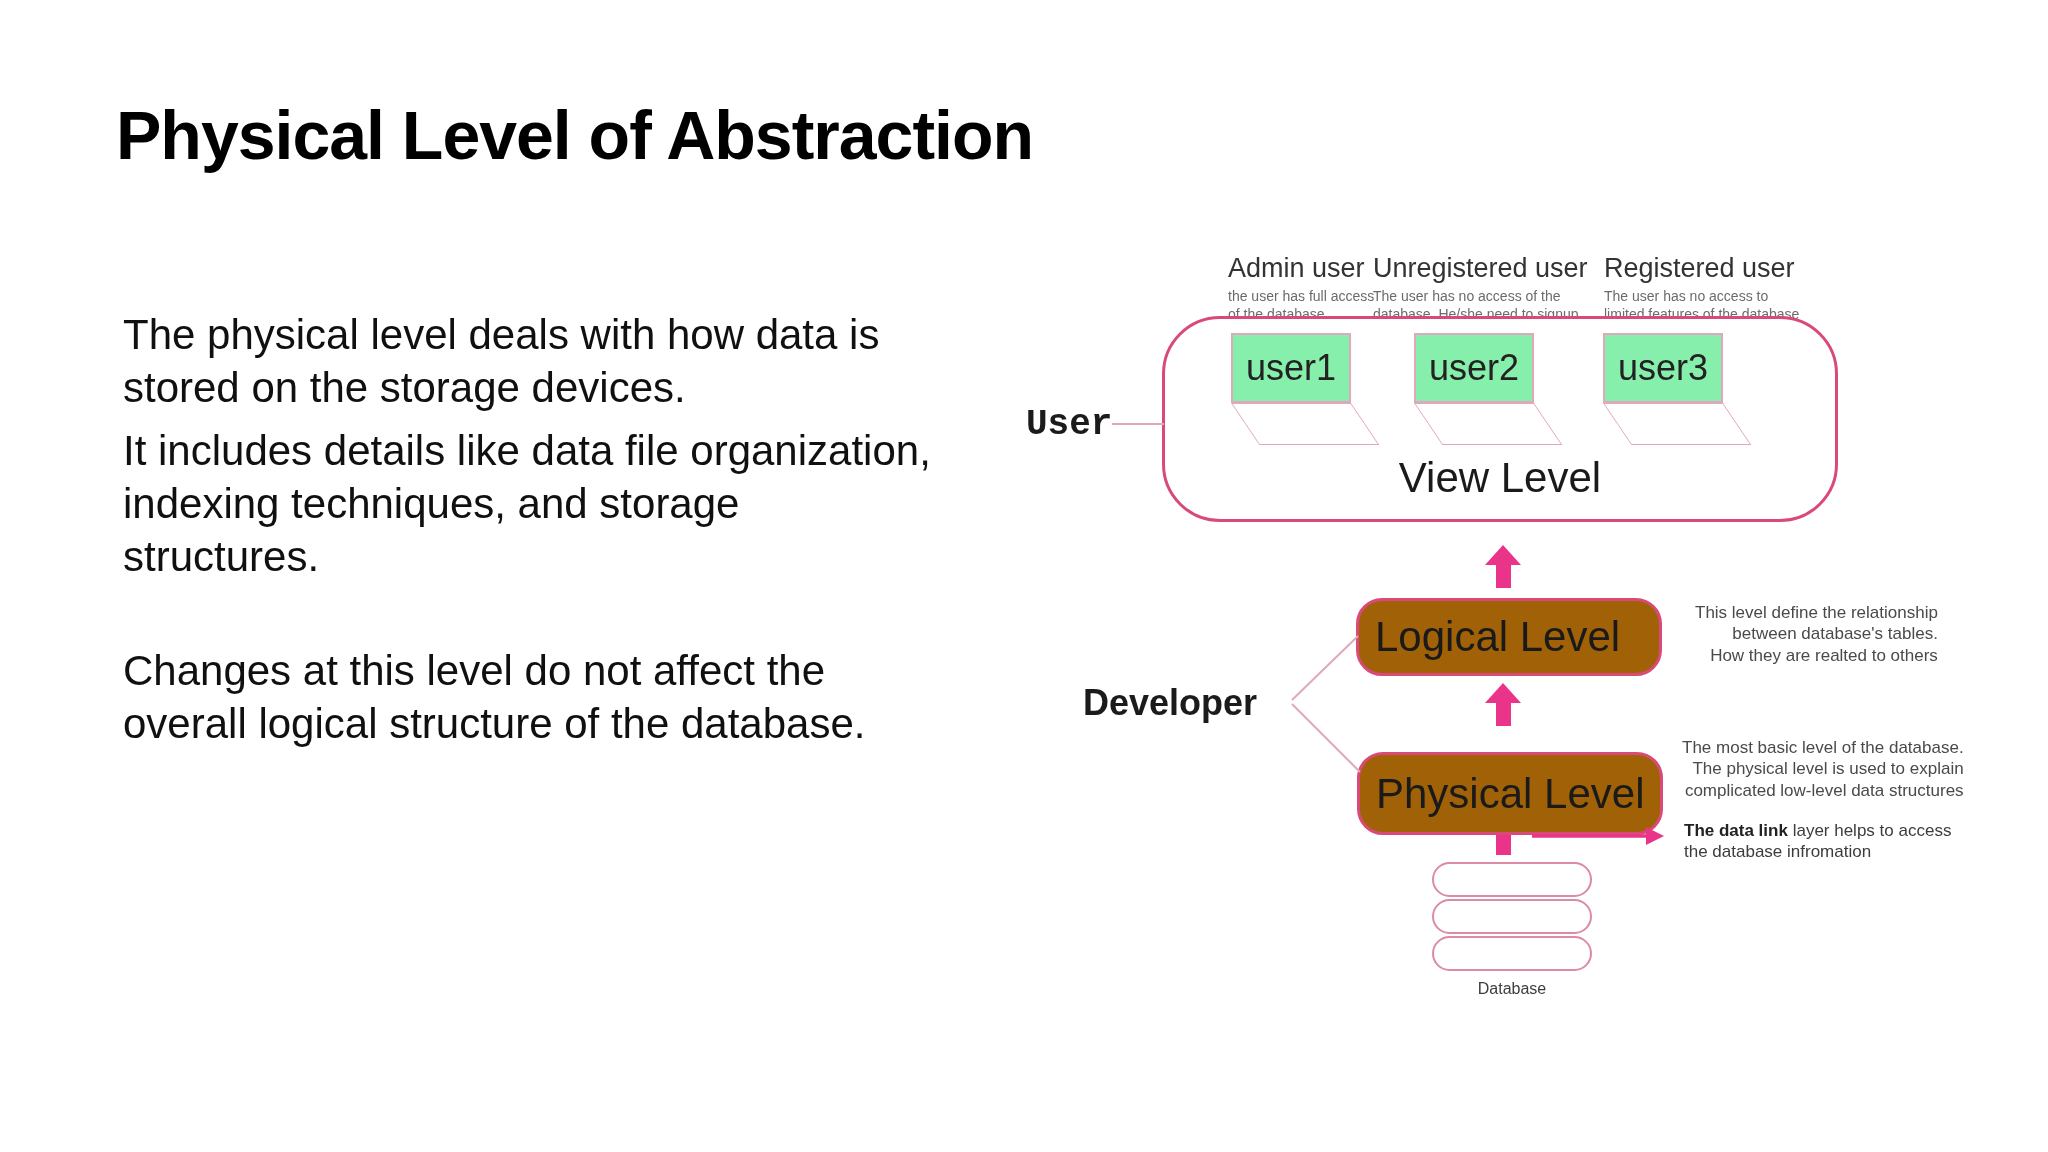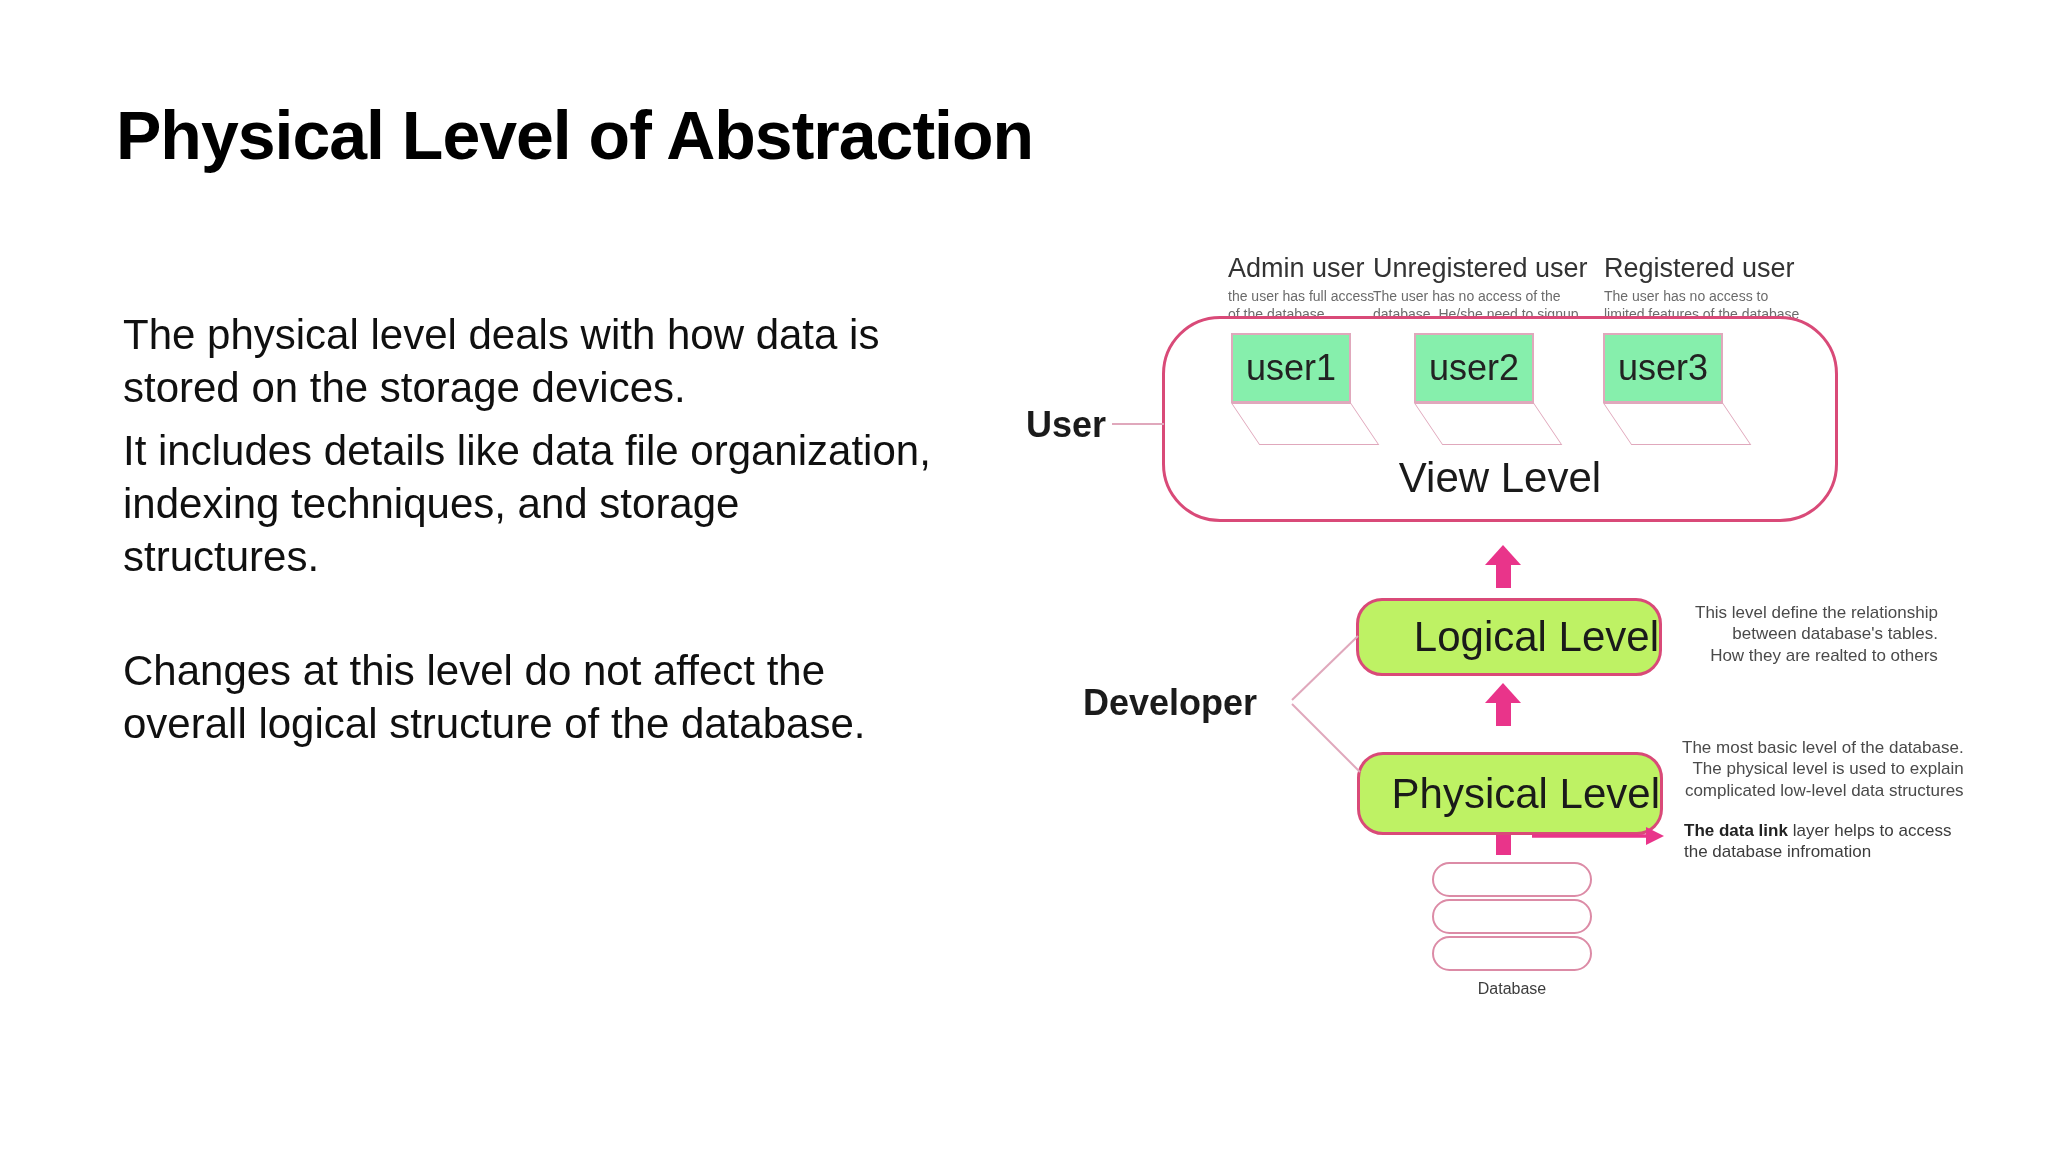--- a/index.html
+++ b/index.html
@@ -70,44 +70,44 @@
   .lp-1{left:1231px;}
   .lp-2{left:1414px;}
   .lp-3{left:1603px;}
   .view-label{
     left:1162px;top:454px;width:676px;
     text-align:center;font-size:42px;color:#1a1a1a;
   }
 
   
   .actor{font-size:36px;font-weight:bold;color:#1b1b1b;}
-  .user-actor{left:1026px;top:404px;}
+  .user-actor{left:1026px;top:404px;font-family:Liberation Mono, monospace;}
   .developer-actor{left:1083px;top:682px;}
 
   
   .up-arrow{width:36px;height:43px;left:1485px;}
   .up-arrow .head{
     width:0;height:0;margin:0 auto;
     border-left:18px solid transparent;
     border-right:18px solid transparent;
     border-bottom:20px solid var(--accent-pink);
   }
   .up-arrow .shaft{width:15px;height:23px;margin:0 auto;background:var(--accent-pink);}
   .arrow-1{top:545px;}
   .arrow-2{top:683px;}
   .arrow-3{top:812px;}
 
   
   .level-box{
     border:3px solid var(--box-border);
     border-radius:26px;
-    background:#bef264;
-    box-sizing:border-box;
-    display:flex;align-items:center;justify-content:flex-end;
-    font-size:42px;color:#1a1a1a;
+    background:#a16207;
+    box-sizing:border-box;
+    display:flex;align-items:center;justify-content:flex-start;
+    font-size:42px;color:#1a1a1a;padding-left:16px;
   }
   .logical-box{left:1356px;top:598px;width:306px;height:78px;}
   .physical-box{left:1357px;top:752px;width:306px;height:83px;}
 
   
   .note{font-size:17px;line-height:1.26;color:#4a4a4a;text-align:right;}
   .note-logical{left:1695px;top:602px;}
   .note-physical{left:1682px;top:737px;}
   .note-datalink{left:1684px;top:820px;font-size:17px;line-height:1.26;color:#3c3c3c;}
   .note-datalink .b{font-weight:bold;color:#222;}

